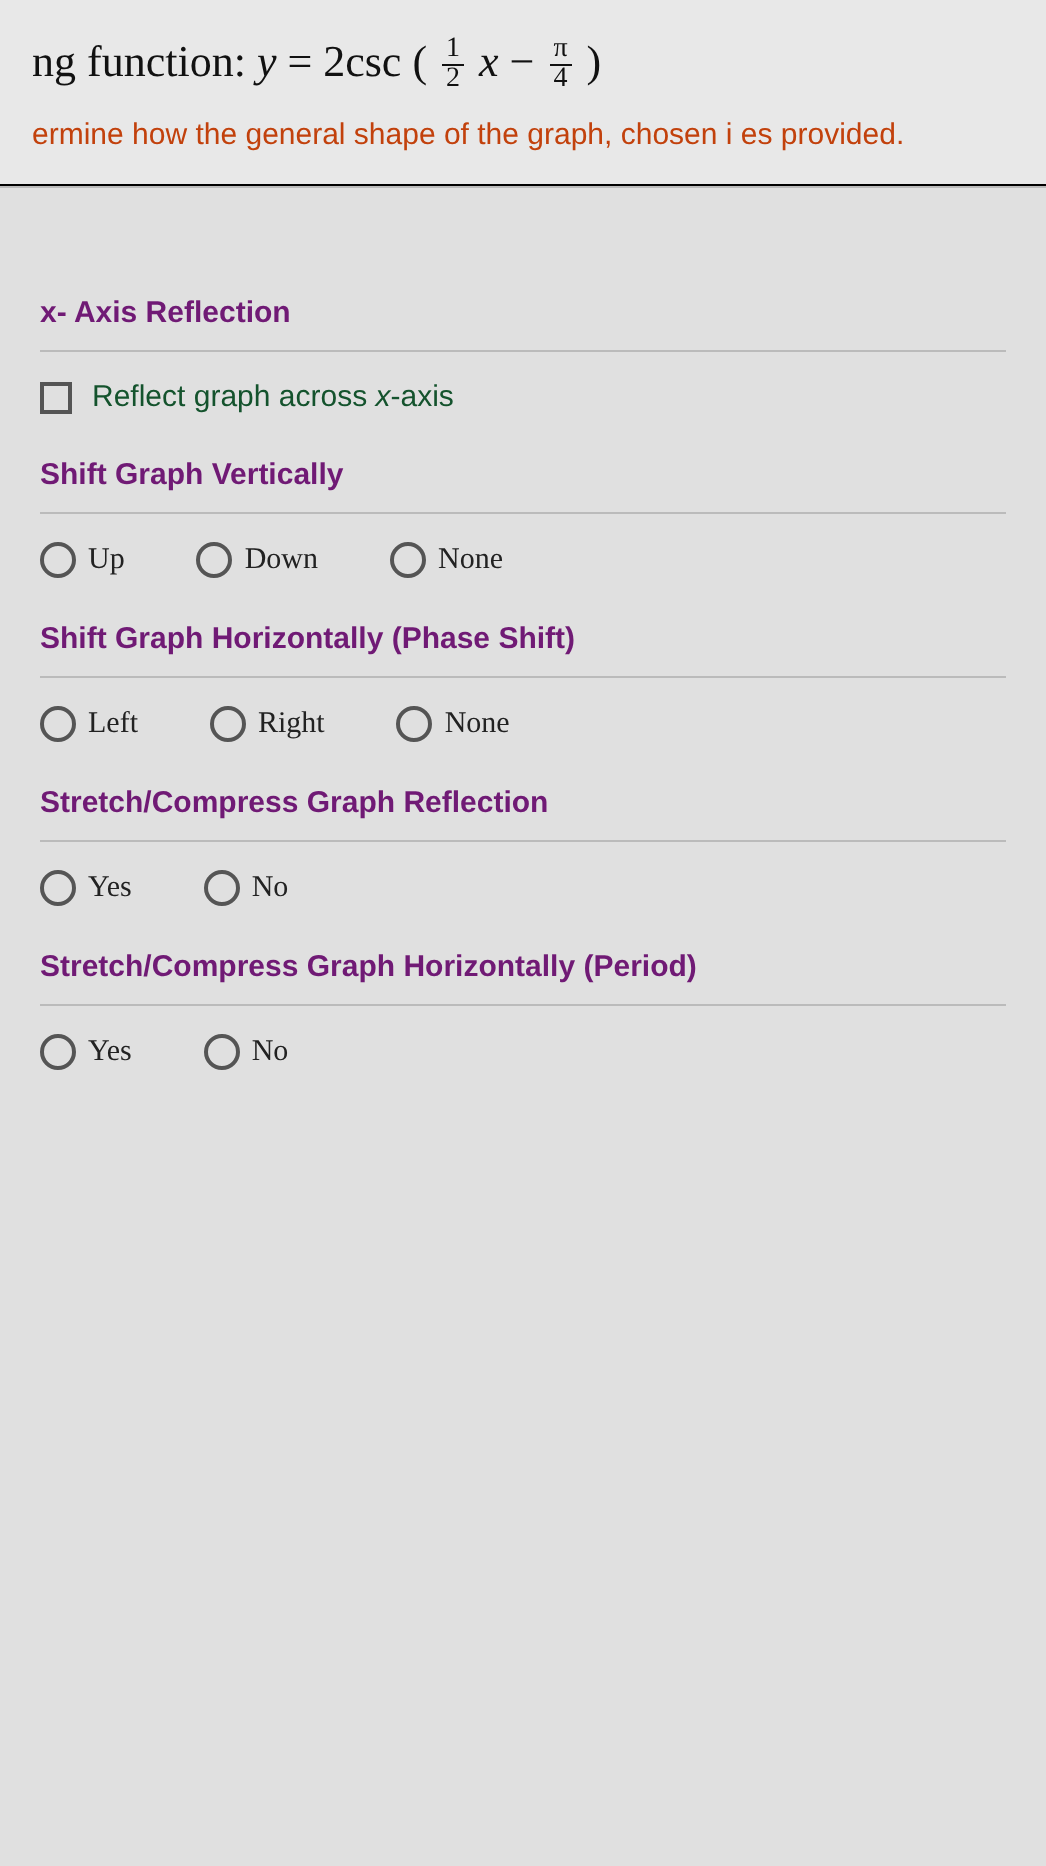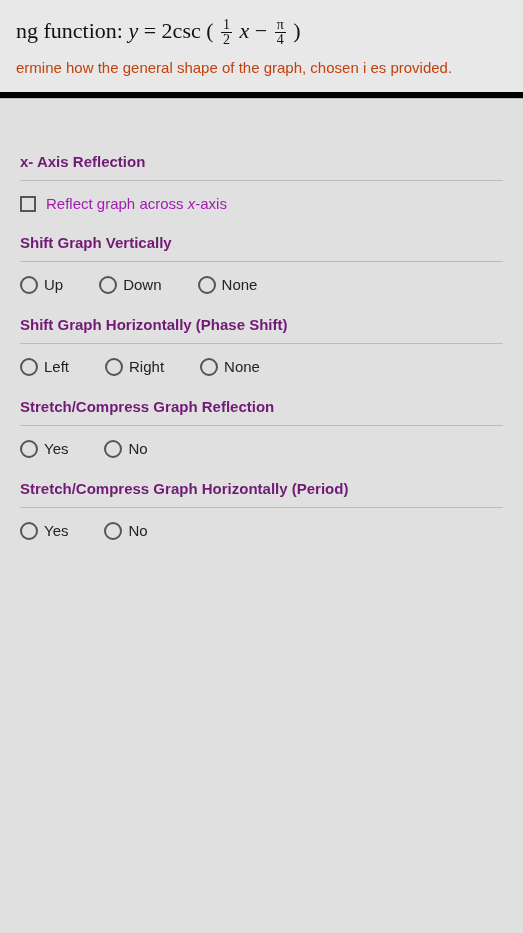--- a/index.html
+++ b/index.html
@@ -16,21 +16,21 @@
       background: #f5f5f5;
       width: 523px;
       min-height: 933px;
       display: flex;
       flex-direction: column;
     }
 
     .header-section {
       background: #e8e8e8;
       padding: 18px 16px 14px 16px;
-      border-bottom: 6px solid #000000;
+      border-bottom: 1px solid #000000;
     }
 
     .equation {
       font-size: 22px;
       color: #111;
       margin-bottom: 10px;
       font-family: 'Times New Roman', serif;
     }
 
     .instruction-text {
@@ -64,38 +64,40 @@
 
     .checkbox-row {
       display: flex;
       align-items: center;
       gap: 10px;
       margin-bottom: 4px;
     }
 
     .checkbox-label {
       font-size: 15px;
-      color: #a21caf;
+      color: #14532d;
     }
 
     .checkbox-label em {
       font-style: italic;
     }
 
     .radio-row {
       display: flex;
       align-items: center;
       gap: 0;
     }
 
     .radio-option {
       display: flex;
+      align-items: center;
       gap: 6px;
       margin-right: 36px;
       cursor: pointer;
+      font-family: Liberation Serif, serif;
     }
 
     .radio-circle {
       width: 18px;
       height: 18px;
       border-radius: 50%;
       border: 2px solid #555;
       background: transparent;
       display: inline-flex;
       align-items: center;

